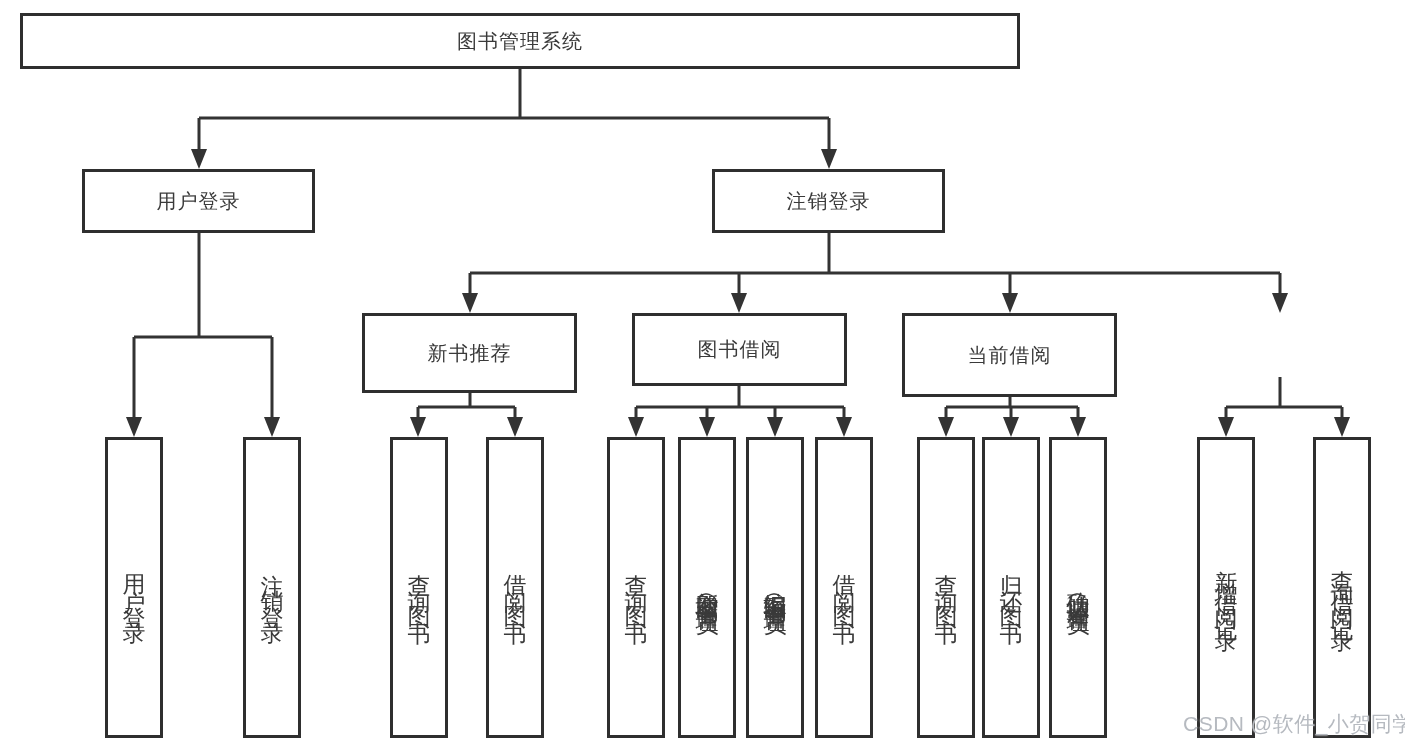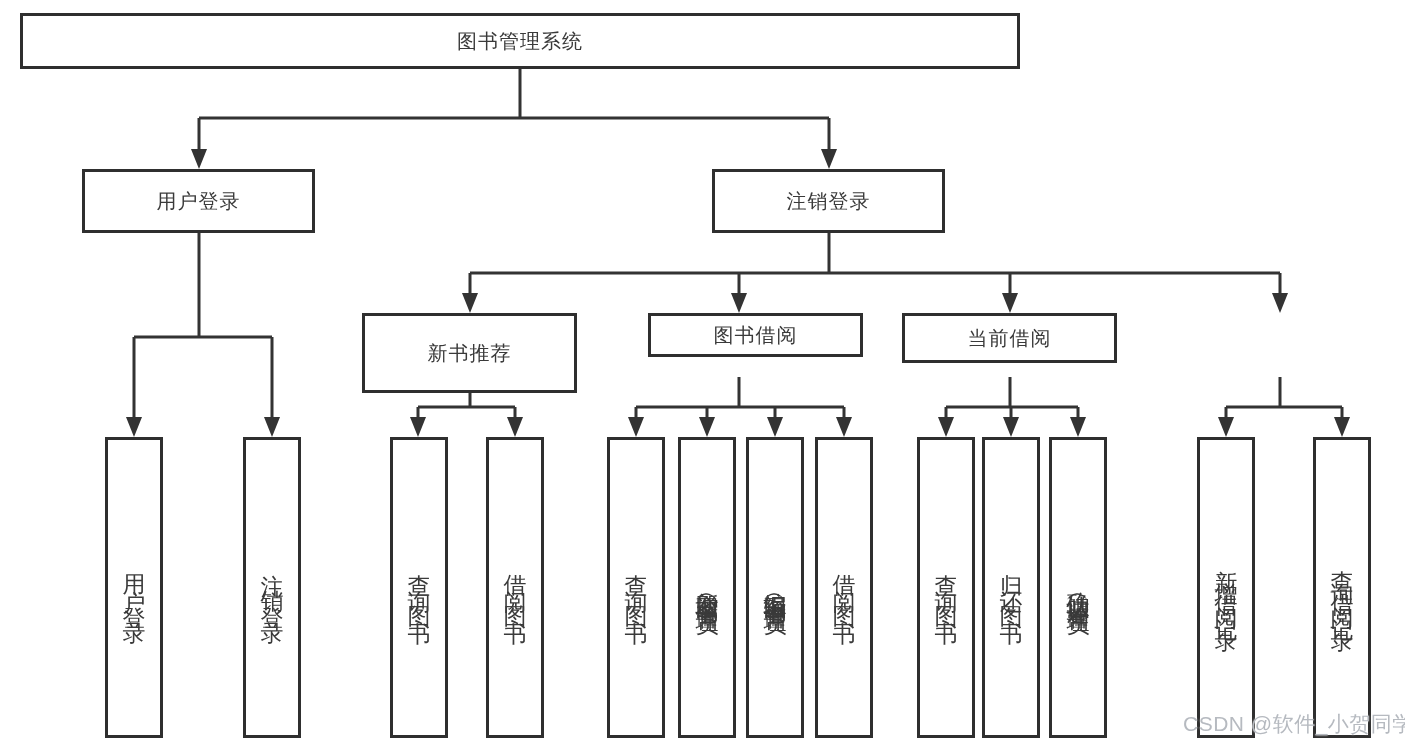--- a/index.html
+++ b/index.html
@@ -95,24 +95,24 @@
   <div class="node" style="left:82px;top:169px;width:233px;height:64px">
     <span class="hlabel">用户登录</span>
   </div>
   <div class="node" style="left:712px;top:169px;width:233px;height:64px">
     <span class="hlabel">注销登录</span>
   </div>
 
   <div class="node" style="left:362px;top:313px;width:215px;height:80px">
     <span class="hlabel">新书推荐</span>
   </div>
-  <div class="node" style="left:648px;top:313px;width:215px;height:44px">
+  <div class="node" style="left:632px;top:313px;width:215px;height:73px">
     <span class="hlabel">图书借阅</span>
   </div>
-  <div class="node" style="left:902px;top:313px;width:215px;height:50px">
+  <div class="node" style="left:902px;top:313px;width:215px;height:84px">
     <span class="hlabel">当前借阅</span>
   </div>
 
   <div class="node vcell" style="left:105px;top:437px;width:58px;height:301px">
     <span class="vlabel" style="letter-spacing: 16px;">用户登录</span>
   </div>
   <div class="node vcell" style="left:243px;top:437px;width:58px;height:301px">
     <span class="vlabel" style="letter-spacing: 16px;">注销登录</span>
   </div>
 

